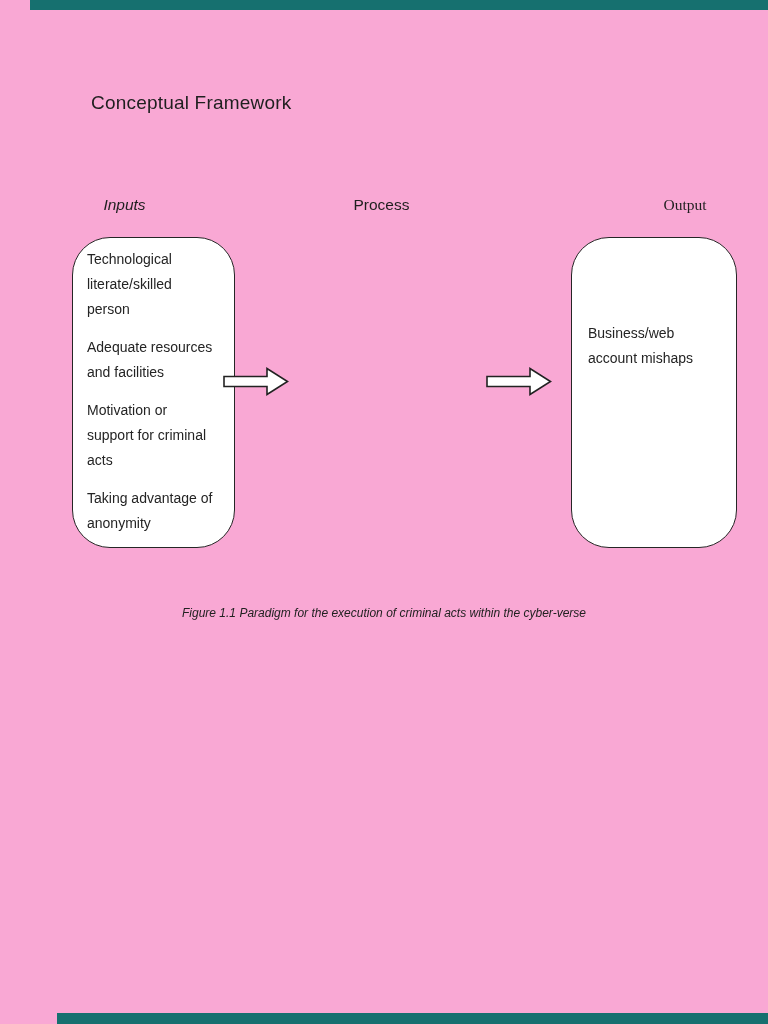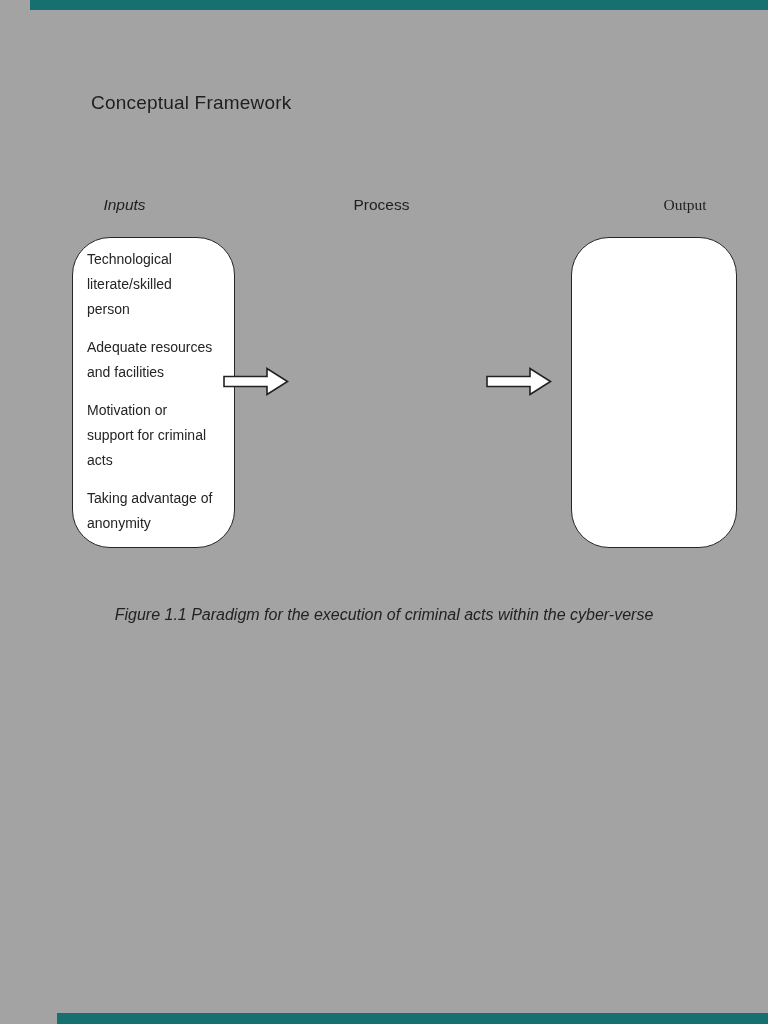--- a/index.html
+++ b/index.html
@@ -1,21 +1,21 @@
 <!DOCTYPE html>
 <html><head>
 <meta charset="utf-8">
 <style>
   * { margin: 0; padding: 0; box-sizing: border-box; }
   html, body { background: #ffffff; }
   .page {
     position: relative;
     width: 768px;
     height: 1024px;
-    background: #a3a3a3;
+    background: #f9a8d4;
     font-family: "Liberation Sans", sans-serif;
     color: #242424;
     overflow: hidden;
   }
   .chrome-bar {
     position: absolute;
     background: #16706f;
   }
   .chrome-bar.top { left: 30px; top: 0; width: 738px; height: 10px; }
   .chrome-bar.bottom { left: 57px; top: 1013px; width: 711px; height: 11px; }
@@ -74,21 +74,21 @@
   }
   .flow-arrow.first  { left: 223px; }
   .flow-arrow.second { left: 486px; }
 
   .figure-caption {
     position: absolute;
     left: 0;
     top: 606px;
     width: 768px;
     text-align: center;
-    font-size: 16px;
+    font-size: 12px;
     font-style: italic;
     color: #222222;
   }
 </style>
 </head>
 <body>
 
 <div class="page">
 
   <div class="chrome-bar top"></div>
@@ -111,20 +111,22 @@
 support for criminal
 acts</div>
       <div class="box-item">Taking advantage of
 anonymity</div>
     </div>
   </div>
 
 
   <div class="box output">
     <div class="box-content">
+      <div class="box-item">Business/web
+account mishaps</div>
     </div>
   </div>
 
   <svg class="flow-arrow first" viewBox="0 0 66 29" xmlns="http://www.w3.org/2000/svg">
     <path d="M1 9.5 H44 V1.5 L64.5 14.5 L44 27.5 V19.5 H1 Z" fill="#ffffff" stroke="#222222" stroke-width="1.6" stroke-linejoin="miter"></path>
   </svg>
 
   <svg class="flow-arrow second" viewBox="0 0 66 29" xmlns="http://www.w3.org/2000/svg">
     <path d="M1 9.5 H44 V1.5 L64.5 14.5 L44 27.5 V19.5 H1 Z" fill="#ffffff" stroke="#222222" stroke-width="1.6" stroke-linejoin="miter"></path>
   </svg>

